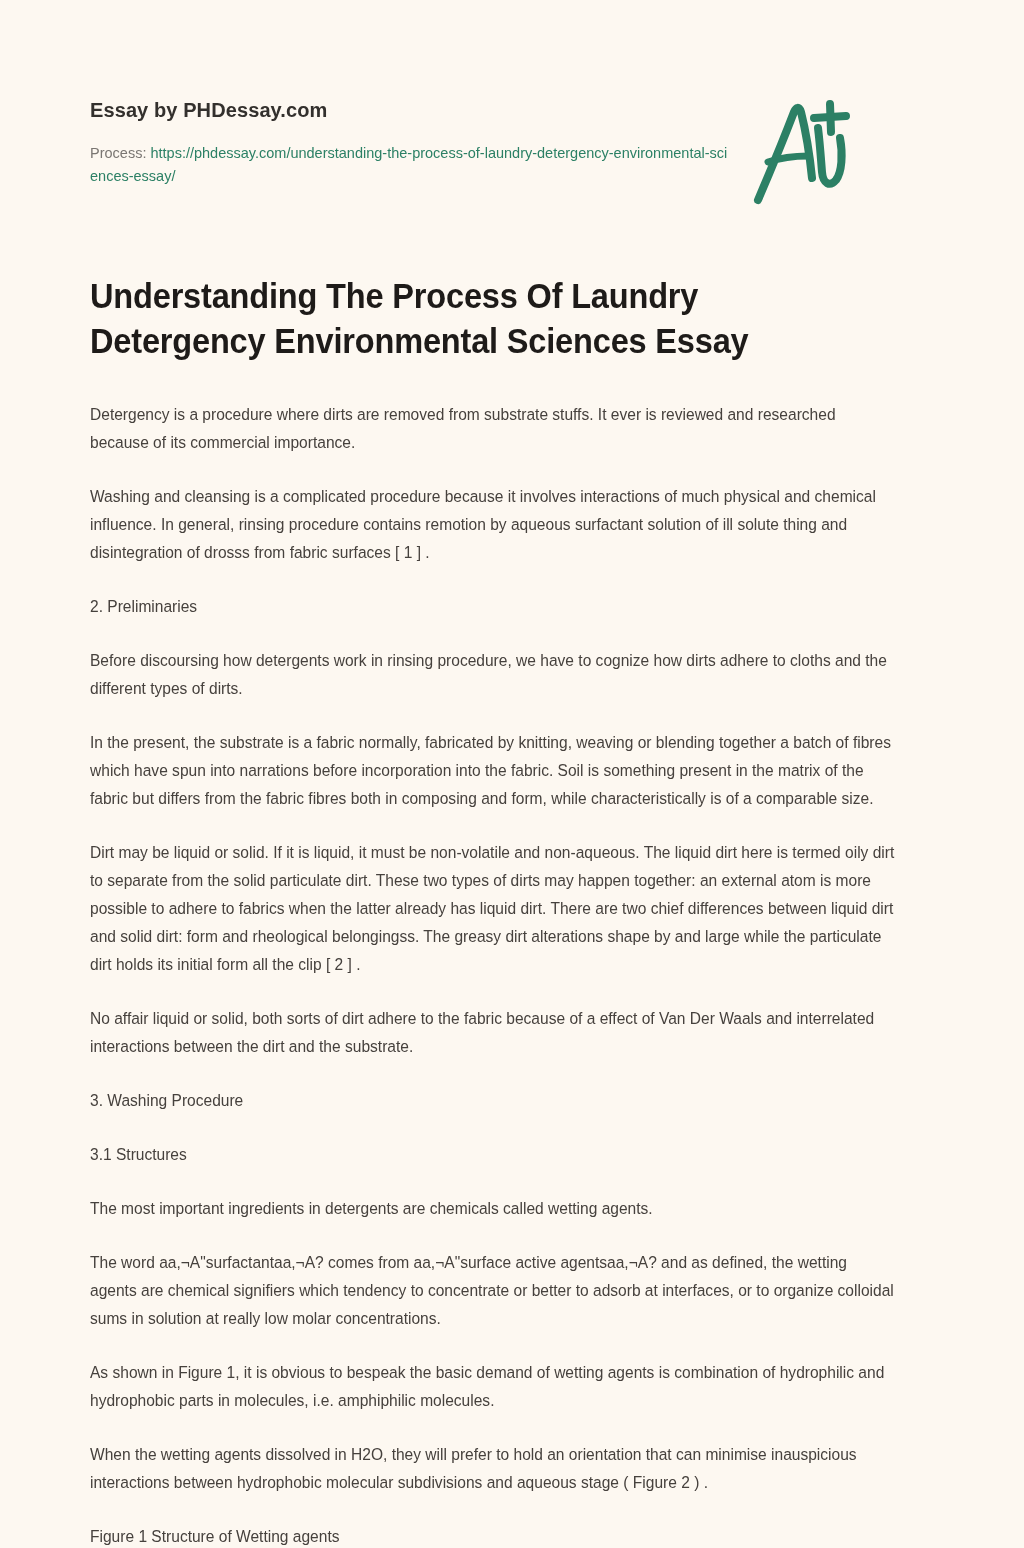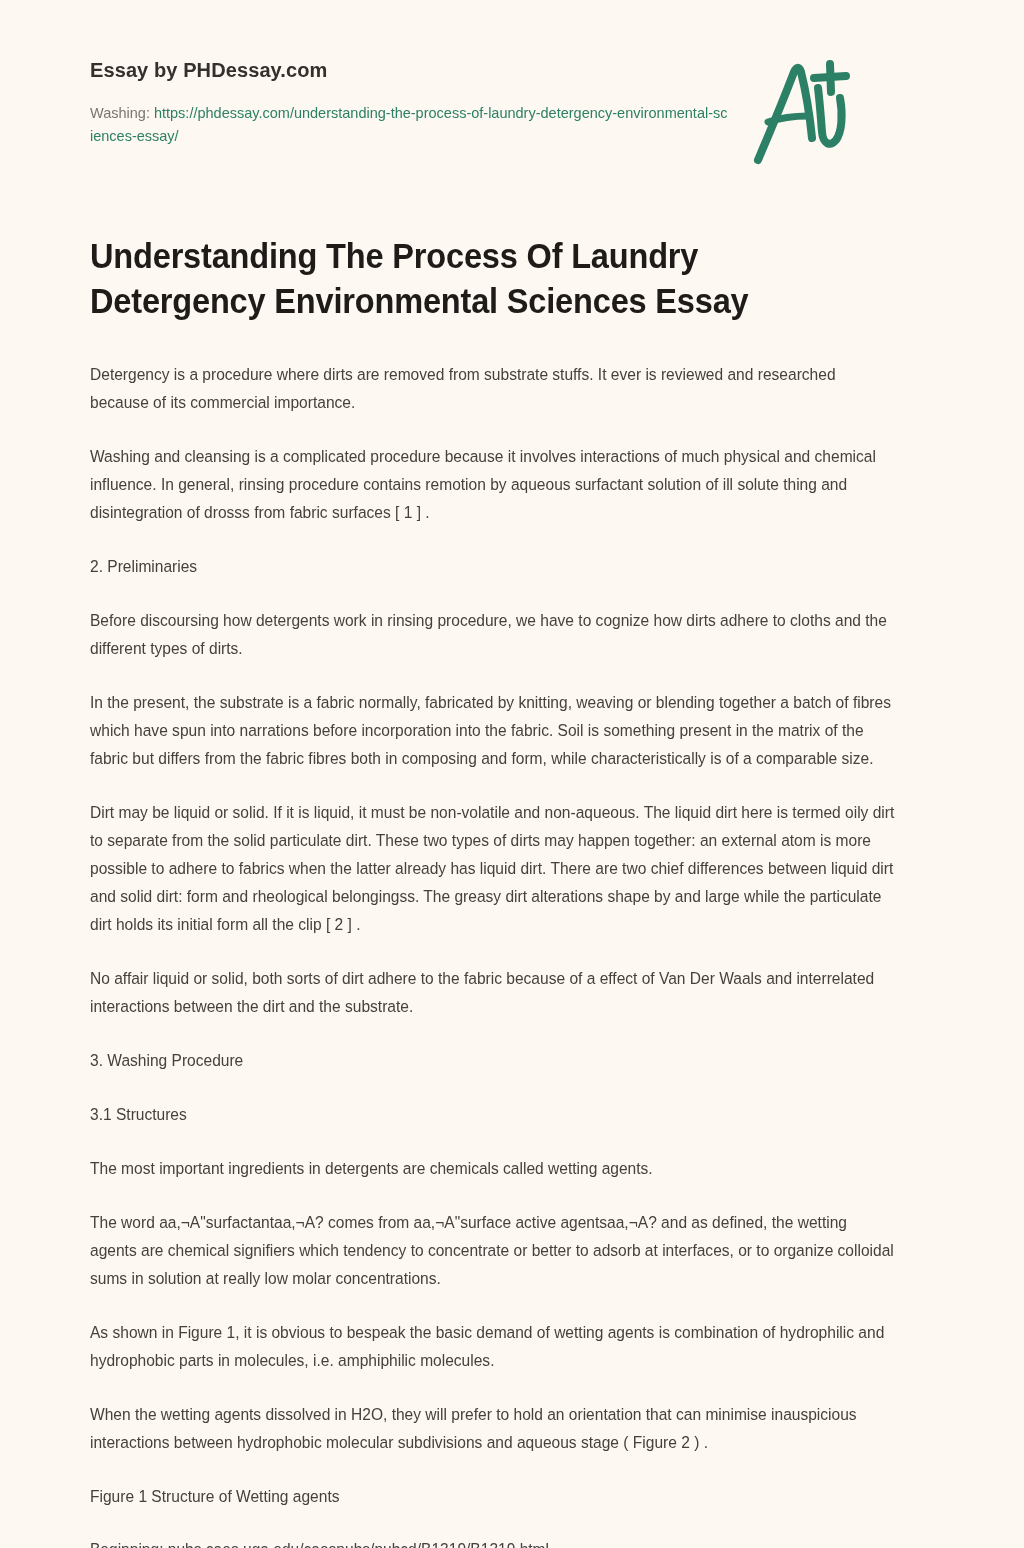--- a/index.html
+++ b/index.html
@@ -22,20 +22,21 @@
     position: relative;
     box-sizing: border-box;
     padding: 0 90px;
   }
 
   
   .header {
     position: relative;
     padding-top: 58px;
     min-height: 110px;
+    margin-top: 40px;
   }
   .brand-line {
     font-size: 20px;
     font-weight: bold;
     color: #33302D;
     letter-spacing: 0.1px;
     line-height: 1.2;
     margin: 0;
   }
   .source-line {
@@ -106,21 +107,21 @@
 </style>
 </head>
 <body>
 
 <div class="page">
 
   <div class="header">
     <div class="brand-line">Essay by PHDessay.com</div>
 
     <div class="source-line">
-      <span class="source-label">Washing:</span>
+      <span class="source-label">Process:</span>
       <span class="source-url">https://phdessay.com/understanding-the-process-of-laundry-detergency-environmental-sciences-essay/</span>
     </div>
 
     <div class="logo">
       <svg viewBox="0 0 110 120" xmlns="http://www.w3.org/2000/svg">
         <g fill="none" stroke="#2C8065" stroke-linecap="round" stroke-linejoin="round">
           <path d="M12 108 C 24 80, 38 46, 48 20 C 50 15, 53 14, 55 20 C 60 40, 64 66, 66 86" stroke-width="8"></path>
           <path d="M22 70 C 34 66, 50 64, 62 64" stroke-width="7"></path>
           <path d="M72 36 C 74 52, 75 68, 76 80 C 77 92, 84 95, 90 88 C 96 80, 97 62, 94 46" stroke-width="8"></path>
           <path d="M68 26 L 100 24" stroke-width="8"></path>

